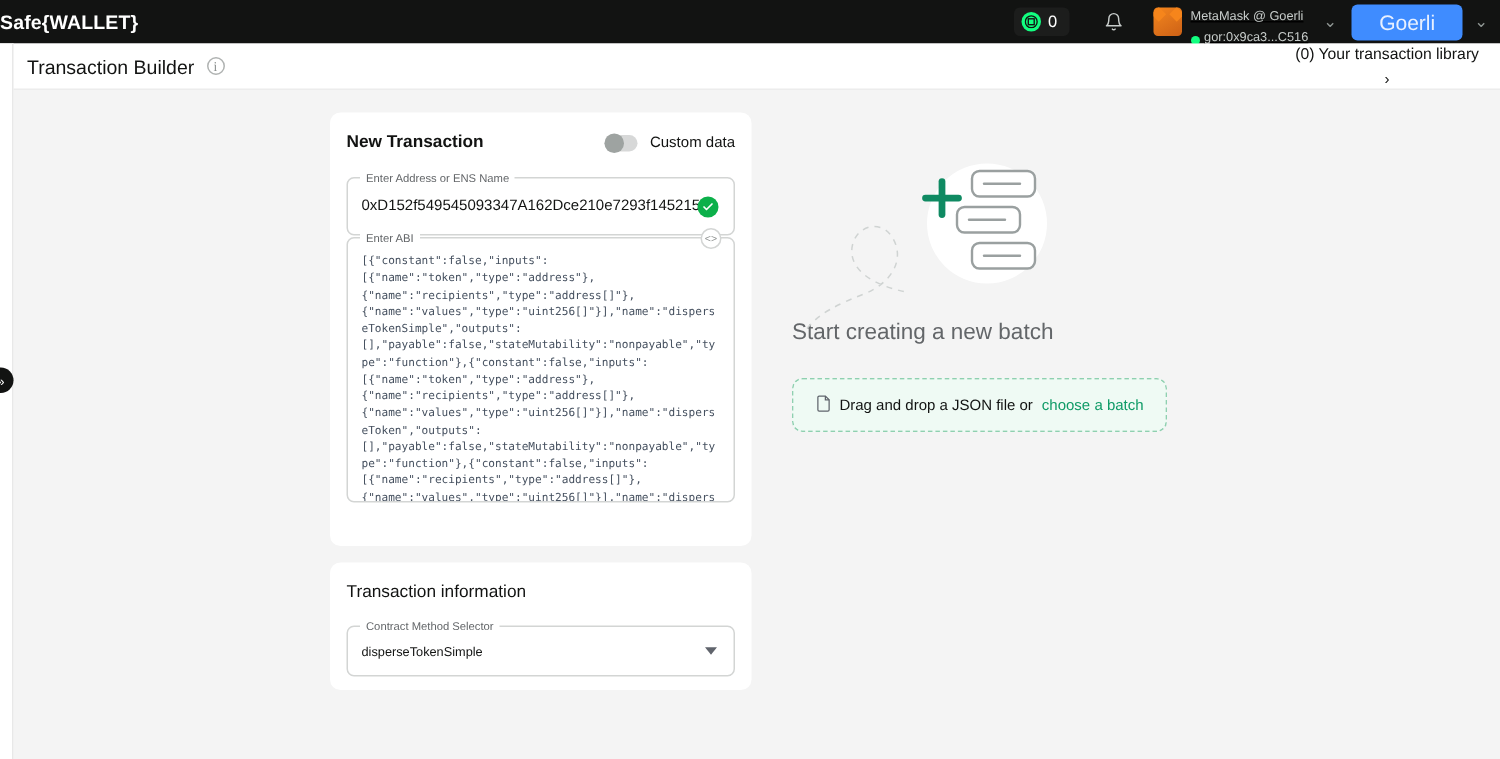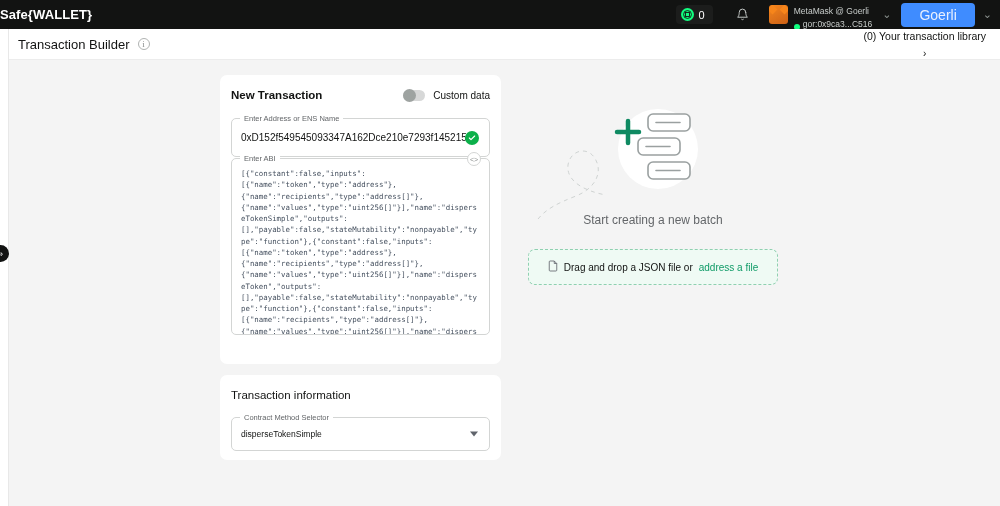--- a/index.html
+++ b/index.html
@@ -58,21 +58,21 @@
     width: 19px; height: 19px; border-radius: 3px;
     background: linear-gradient(150deg,#f6851b 0%,#e2761b 45%,#cd6116 100%);
     position: relative; overflow: hidden;
     flex: 0 0 auto;
   }
   .avatar::before, .avatar::after {
     content:''; position:absolute; top:1px; width:7px;height:7px;
     background:#f6851b; transform:rotate(45deg);
   }
   .avatar::before{left:0px;} .avatar::after{right:0px;}
-  .acct-lines { line-height: 1.25; }
+  .acct-lines { line-height: 1.25; text-decoration: underline; }
   .acct-name { color: #c8cdcb; font-size: 8.5px; white-space: nowrap; }
   .acct-addr { color: #c8cdcb; font-size: 8.5px; white-space: nowrap;
                display:flex; align-items:flex-end; gap:3px; }
   .dot-green { width: 6px; height: 6px; border-radius: 50%; background: #12ff80; display:inline-block; }
   .chev {
     color: #8d9491; font-size: 11px; padding: 0 10px 0 6px; cursor: default;
   }
   .net-btn {
     background: #3f8cff;
     color: #e8f0ff;
@@ -224,21 +224,21 @@
   
   .right-col {
     position: absolute; left: 518px; top: 30px;
     width: 250px;
   }
   .empty-art {
     position: relative; height: 130px;
     display:flex; align-items:center; justify-content:center;
   }
   .empty-caption {
-    text-align: center; font-size: 12px; color: #636669;
+    font-size: 15px; color: #636669;
     margin-top: -8px;
   }
   .dropzone {
     margin-top: 22px;
     border: 1.5px dashed #8fd0b0;
     border-radius: 7px;
     background: #effaf4;
     height: 36px;
     display:flex;align-items:center;justify-content:center;
     gap: 6px;
@@ -381,16 +381,16 @@
     <div class="empty-caption">Start creating a new batch</div>
 
     <div class="dropzone">
       <span class="dz-file-icon">
         <svg width="10" height="12" viewBox="0 0 24 28" fill="none" stroke="#60646c" stroke-width="2">
           <path d="M15 2H5a2 2 0 0 0-2 2v20a2 2 0 0 0 2 2h14a2 2 0 0 0 2-2V8z"></path>
           <path d="M15 2v6h6"></path>
         </svg>
       </span>
       <span class="dz-text">Drag and drop a JSON file or</span>
-      <span class="dz-link">address a file</span>
+      <span class="dz-link">choose a batch</span>
     </div>
   </div>
 </div>
 
 </body></html>

